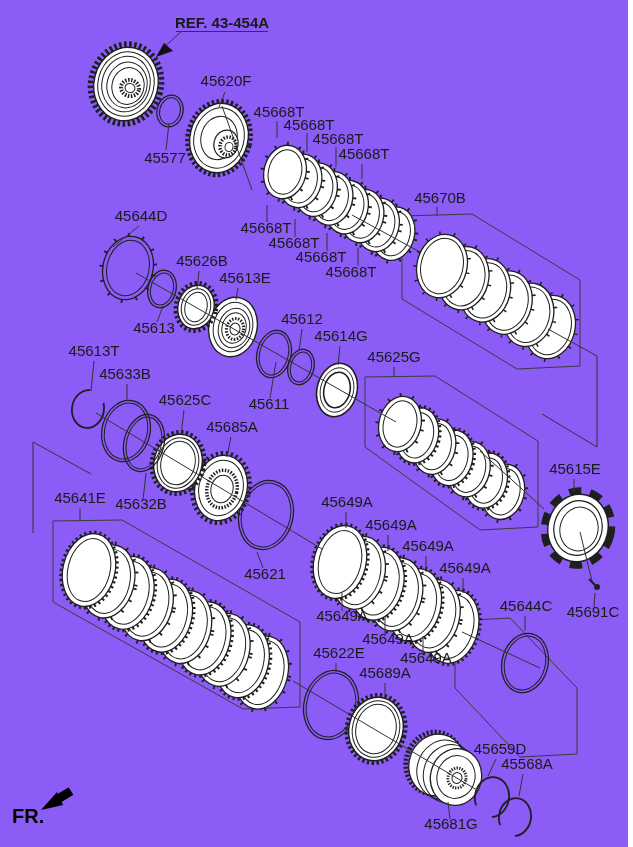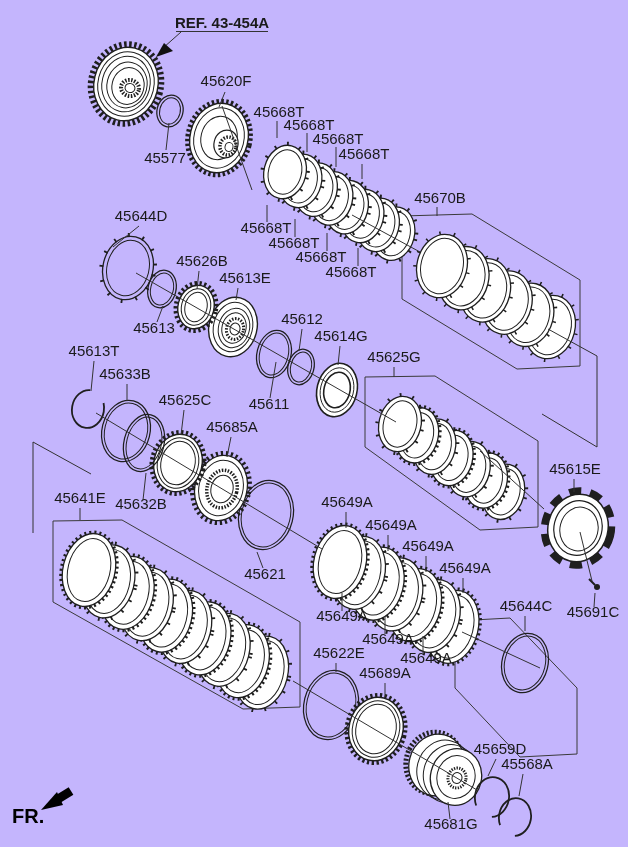--- a/index.html
+++ b/index.html
@@ -1,16 +1,16 @@
 <!DOCTYPE html>
 <html><head>
 <meta charset="utf-8">
 <style>
   html,body{margin:0;padding:0;background:#ffffff;}
-  .stage{position:relative;width:628px;height:847px;background:#c4b5fd;overflow:hidden;}
+  .stage{position:relative;width:628px;height:847px;background:#8b5cf6;overflow:hidden;}
   svg{display:block}
   .lbl{font-family:"Liberation Sans",sans-serif;font-size:15px;fill:#1a1a1a;text-anchor:middle;}
   .lbl.b{font-weight:bold;}
   .fr-lbl{font-family:"Liberation Sans",sans-serif;font-weight:bold;font-size:20px;fill:#000;text-anchor:start;}
   .boxline{fill:none;stroke:#3a3a3a;stroke-width:1;}
   .lead{stroke:#333;stroke-width:1;fill:none;}
 </style>
 </head>
 <body>
 

